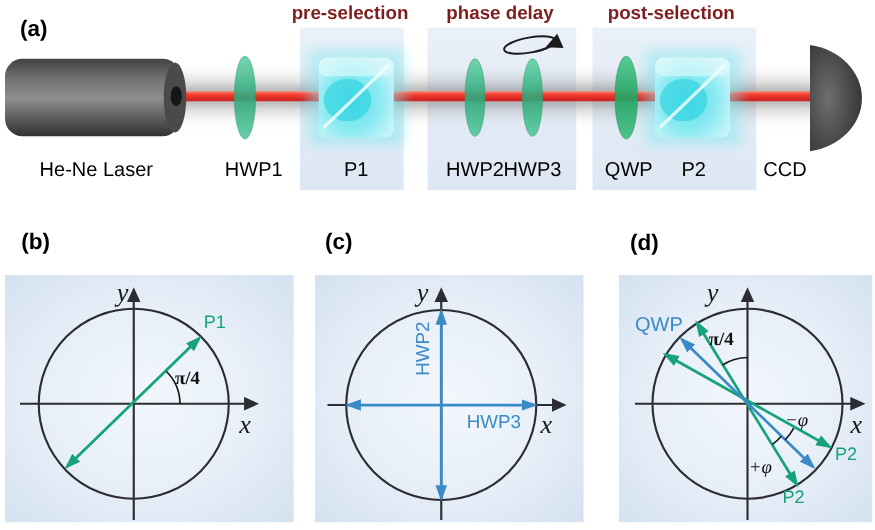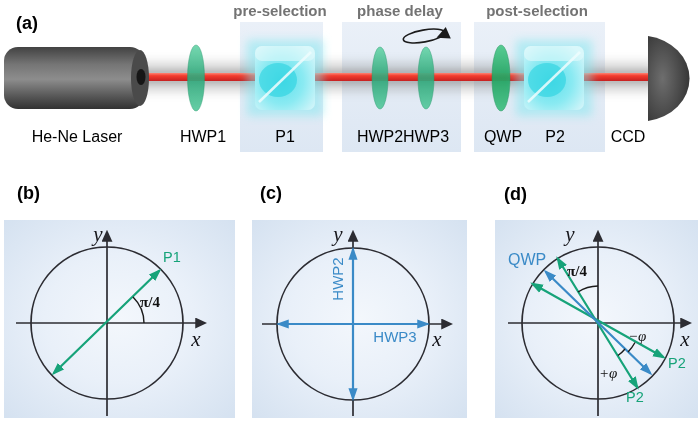--- a/index.html
+++ b/index.html
@@ -1,20 +1,20 @@
 <!DOCTYPE html>
 <html><head>
 <meta charset="utf-8">
 <style>
   html,body{margin:0;padding:0;background:#fff;}
   .fig{position:relative;width:700px;height:424px;background:#ffffff;overflow:hidden;
        font-family:"Liberation Sans",sans-serif;}
   .fig svg{position:absolute;display:block;}
   .ptag{position:absolute;font:bold 18px "Liberation Sans",sans-serif;color:#000;white-space:nowrap;}
-  .slabel{position:absolute;transform:translateX(-50%);font:bold 15px "Liberation Sans",sans-serif;color:#737373;white-space:nowrap;}
+  .slabel{position:absolute;transform:translateX(-50%);font:bold 15px "Liberation Sans",sans-serif;color:#7f1d1d;white-space:nowrap;}
   .clabel{position:absolute;transform:translateX(-50%);font:16px "Liberation Sans",sans-serif;color:#000;white-space:nowrap;}
   .axis{stroke:#2c2c32;stroke-width:1.7;fill:none;}
   .circ{stroke:#2c2c32;stroke-width:1.7;fill:none;}
   .arc{stroke:#1b1b1b;stroke-width:1.4;fill:none;}
   .vg{stroke:#16a379;stroke-width:2.2;fill:none;stroke-linecap:round;}
   .vb{stroke:#3a8ac7;stroke-width:2.2;fill:none;stroke-linecap:round;}
   .ax-lbl{font:italic 21px "Liberation Serif",serif;fill:#17171c;}
   .piB{font:bold 15px "Liberation Serif",serif;fill:#101010;}
   .piR{font:bold 15px "Liberation Serif",serif;fill:#101010;}
   .phi{font:italic 15px "Liberation Serif",serif;fill:#101010;}

